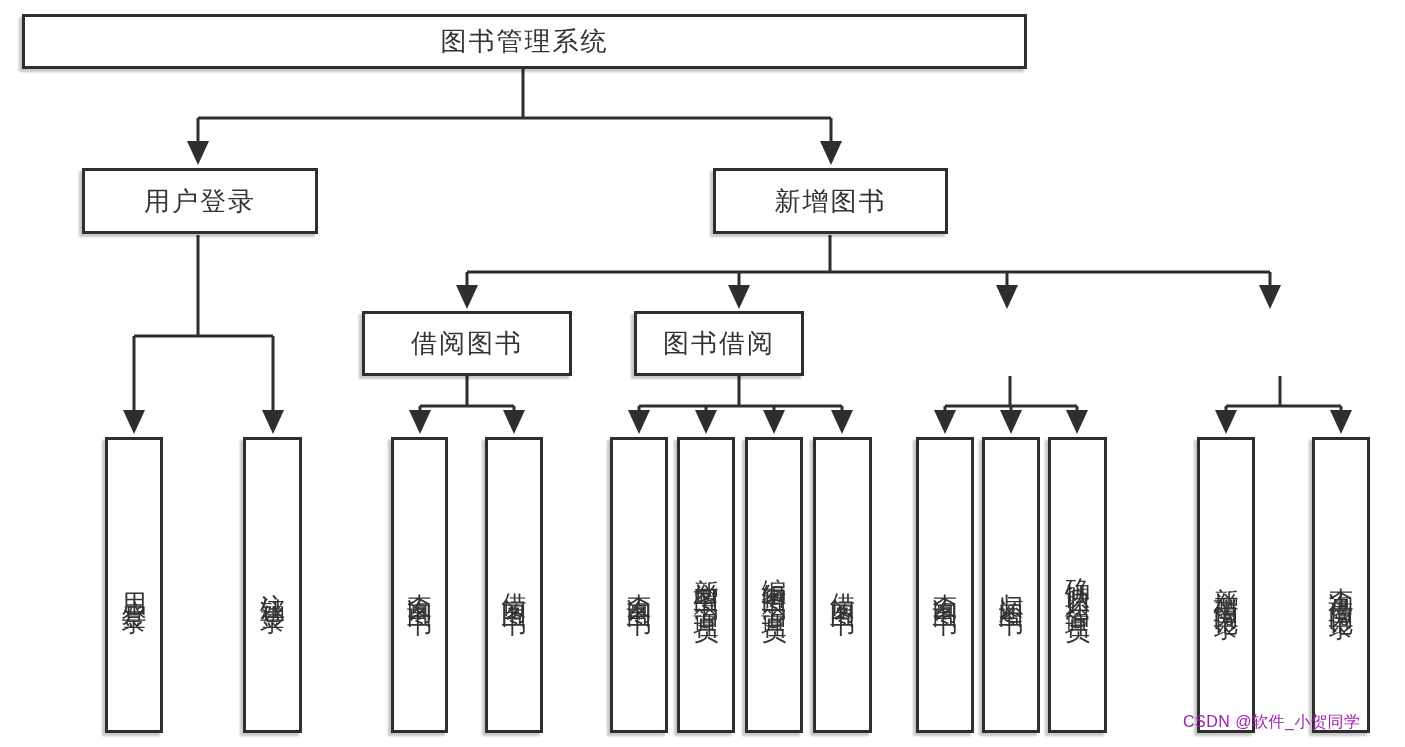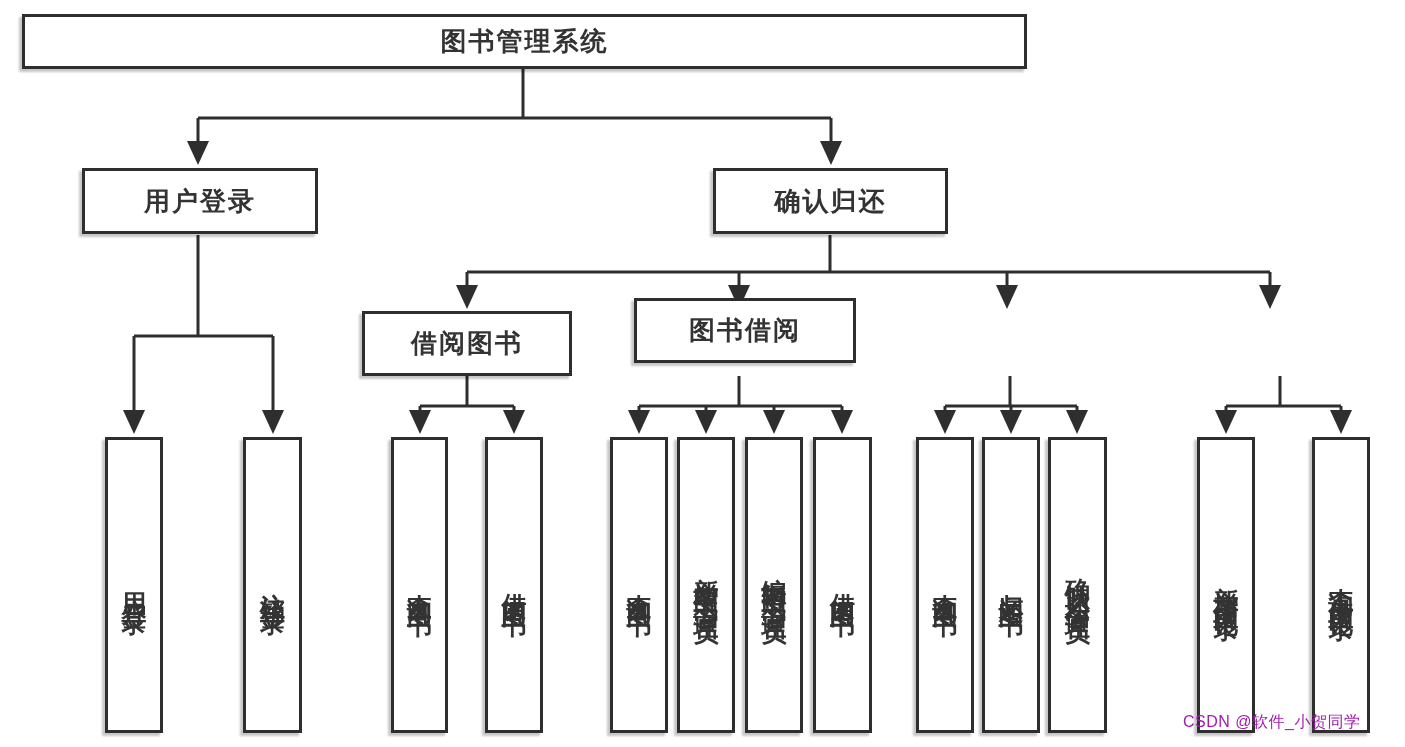--- a/index.html
+++ b/index.html
@@ -12,21 +12,21 @@
     position:absolute;box-sizing:border-box;border:3px solid #2e2e2e;background:#ffffff;
     display:flex;align-items:center;justify-content:center;z-index:2;
     box-shadow:-3px 3px 2px rgba(0,0,0,0.22);
   }
   .box.h{font-size:26px;letter-spacing:2px;}
   .box.h .lbl{white-space:nowrap;}
   .box.v{
     writing-mode:vertical-rl;text-orientation:mixed;
     font-size:25px;letter-spacing:6px;line-height:1;
   }
-  .box .lbl{display:block;font-weight:bold;}
+  .box .lbl{display:block;}
   .watermark{
     position:absolute;left:1183px;top:712px;z-index:3;
     font-size:16px;letter-spacing:0.5px;color:#a21caf;white-space:nowrap;
   }
 </style>
 </head>
 <body>
 
 <div class="canvas">
 
@@ -94,27 +94,27 @@
   </svg>
 
   <div class="box h" style="left:22px;top:14px;width:1005px;height:55px">
     <span class="lbl">图书管理系统</span>
   </div>
 
   <div class="box h" style="left:82px;top:168px;width:236px;height:66px">
     <span class="lbl">用户登录</span>
   </div>
   <div class="box h" style="left:713px;top:168px;width:235px;height:66px">
-    <span class="lbl">确认归还</span>
+    <span class="lbl">新增图书</span>
   </div>
 
   <div class="box h" style="left:362px;top:311px;width:210px;height:65px">
     <span class="lbl">借阅图书</span>
   </div>
-  <div class="box h" style="left:634px;top:298px;width:222px;height:65px">
+  <div class="box h" style="left:634px;top:311px;width:170px;height:65px">
     <span class="lbl">图书借阅</span>
   </div>
 
   <div class="box v" style="left:105px;top:437px;width:58px;height:296px">
     <span class="lbl">用户登录</span>
   </div>
   <div class="box v" style="left:243px;top:437px;width:59px;height:296px">
     <span class="lbl">注销登录</span>
   </div>
 

